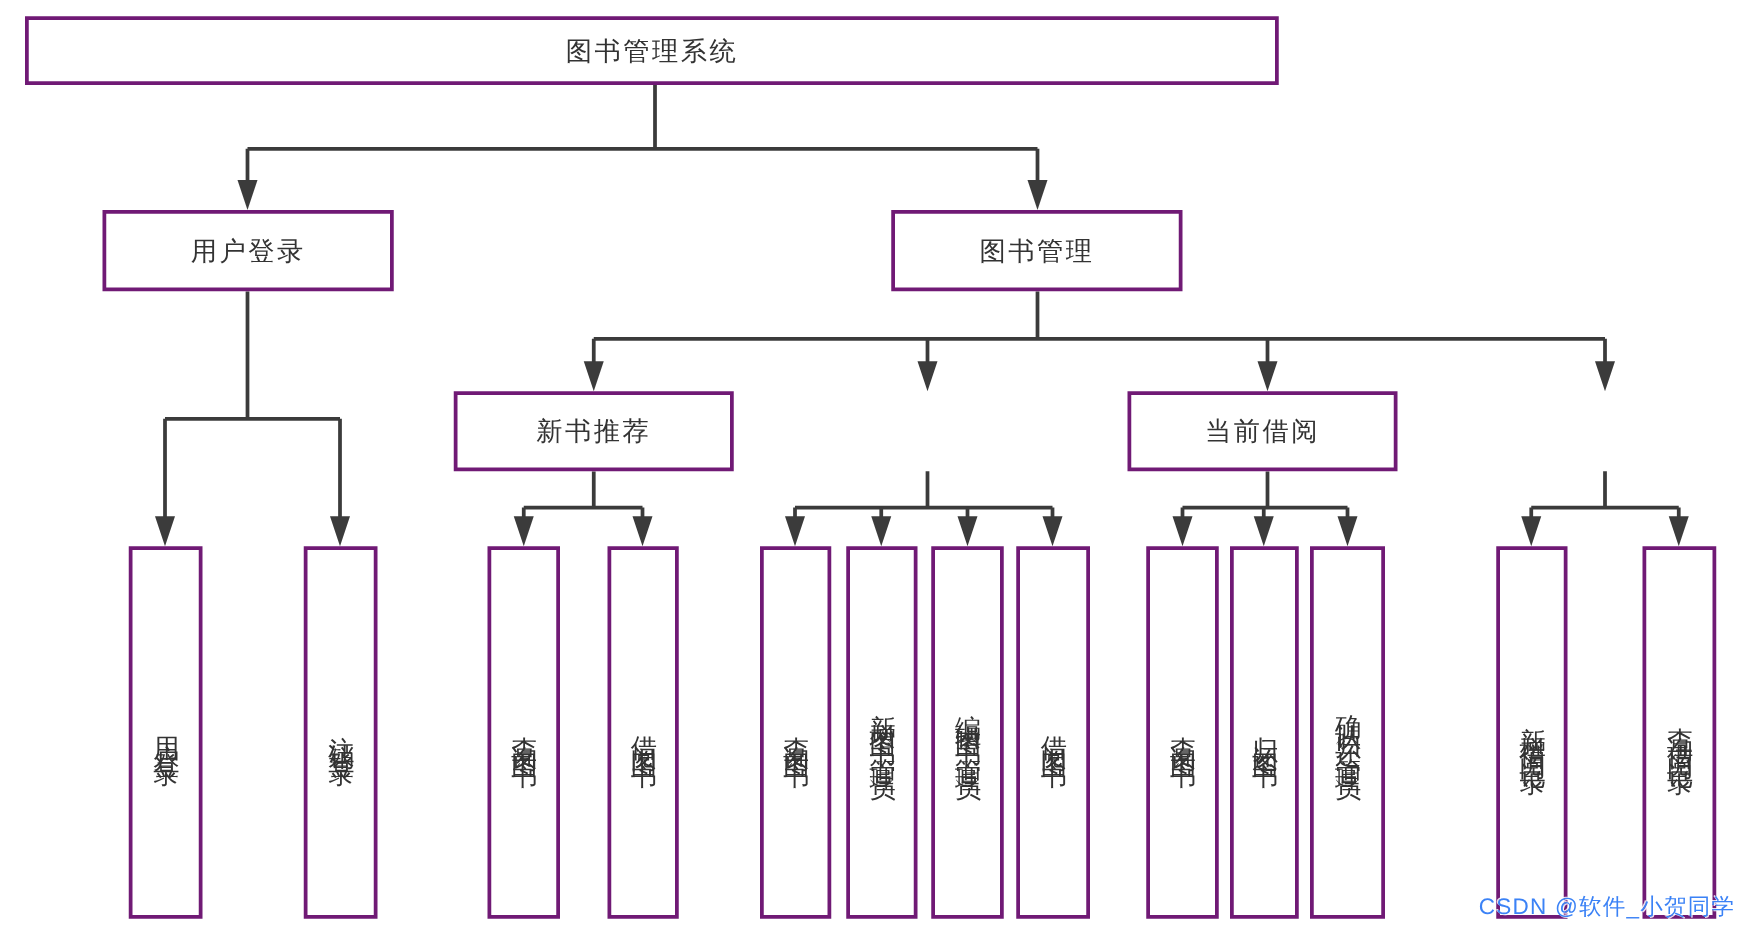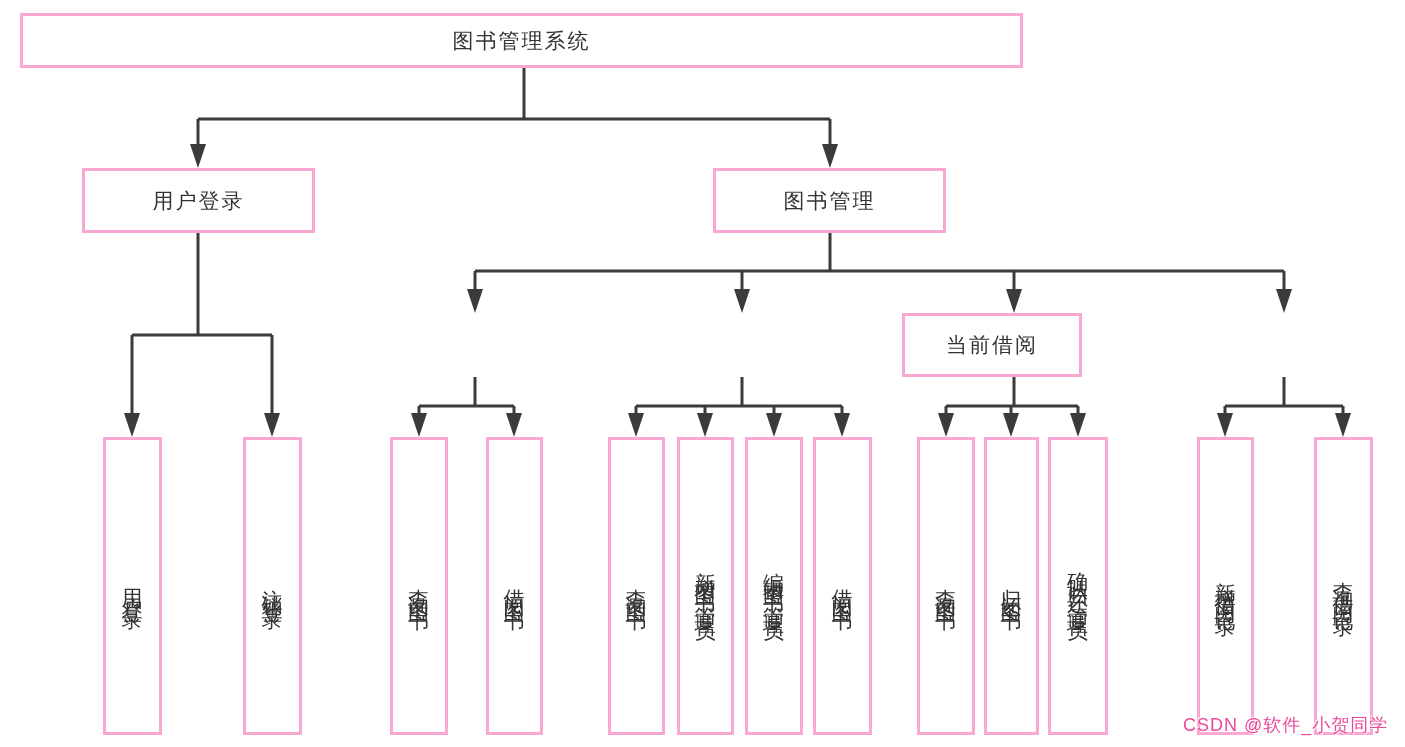--- a/index.html
+++ b/index.html
@@ -10,21 +10,21 @@
     background:#ffffff;
     overflow:hidden;
   }
   .connectors{
     position:absolute;left:0;top:0;width:1405px;height:747px;
     pointer-events:none;
   }
   .node{
     position:absolute;
     box-sizing:border-box;
-    border:3px solid #f9a8d4;
+    border:3px solid #701a75;
     background:#ffffff;
     display:flex;
     align-items:center;
     justify-content:center;
     color:#333333;
   }
   .node.h span{
     font-size:21px;
     letter-spacing:2px;
     white-space:nowrap;
@@ -34,21 +34,21 @@
     text-orientation:mixed;
     font-size:21px;
     letter-spacing:7px;
     line-height:1;
   }
   .watermark{
     position:absolute;
     left:1183px;top:713px;
     font-size:18px;
     letter-spacing:1px;
-    color:#ec4899;
+    color:#3b82f6;
     white-space:nowrap;
     text-shadow:1px 1px 0 rgba(255,255,255,.85), -1px -1px 0 rgba(255,255,255,.85);
     z-index:5;
   }
 </style>
 </head>
 <body>
 
 <div class="canvas">
 
@@ -123,21 +123,24 @@
     <span>图书管理系统</span>
   </div>
 
   <div class="node h" style="left:82px;top:168px;width:233px;height:65px">
     <span>用户登录</span>
   </div>
   <div class="node h" style="left:713px;top:168px;width:233px;height:65px">
     <span>图书管理</span>
   </div>
 
-  <div class="node h" style="left:902px;top:313px;width:180px;height:64px">
+  <div class="node h" style="left:363px;top:313px;width:224px;height:64px">
+    <span>新书推荐</span>
+  </div>
+  <div class="node h" style="left:902px;top:313px;width:216px;height:64px">
     <span>当前借阅</span>
   </div>
 
   <div class="node v" style="left:103px;top:437px;width:59px;height:298px">
     <span>用户登录</span>
   </div>
   <div class="node v" style="left:243px;top:437px;width:59px;height:298px">
     <span>注销登录</span>
   </div>
 

